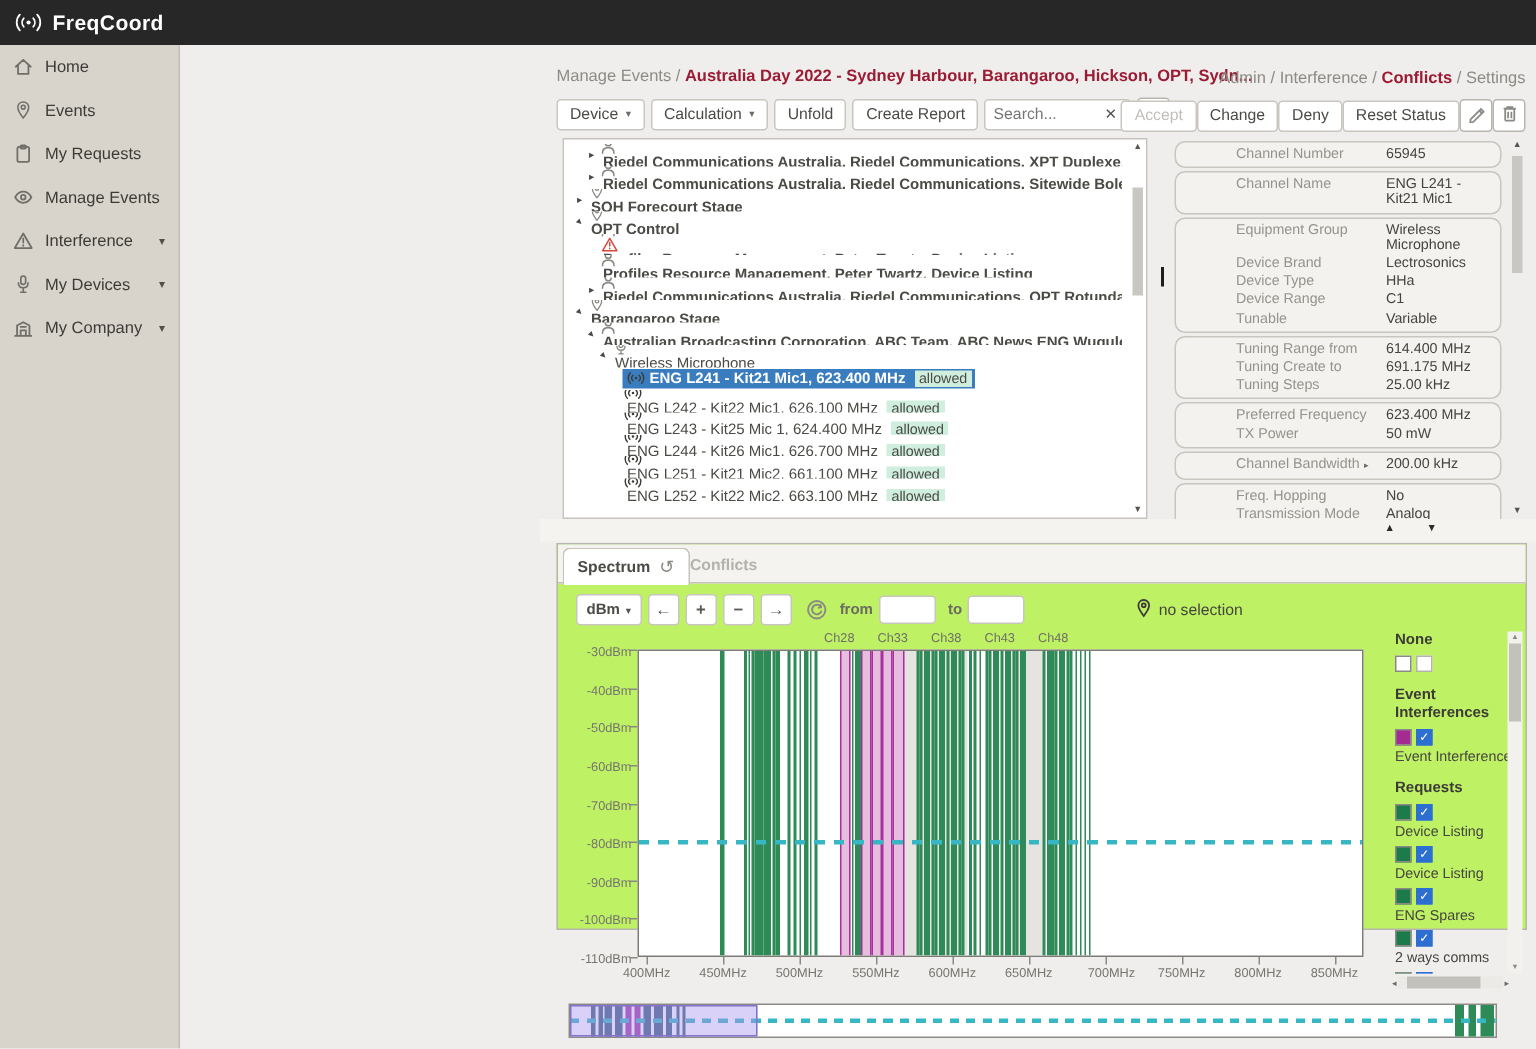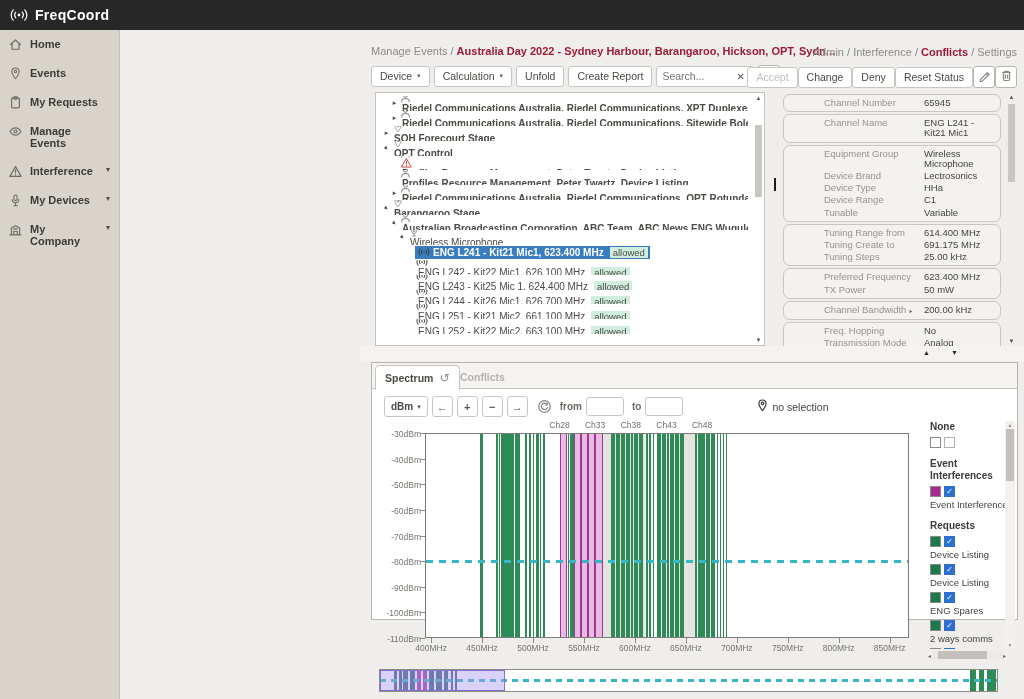--- a/index.html
+++ b/index.html
@@ -6,21 +6,21 @@
 html,body { width:1024px; height:699px; overflow:hidden; }
 body { font-family:"Liberation Sans","DejaVu Sans",sans-serif; background:#efeeec; position:relative; }
 
 
 .hdr { position:absolute; top:0; left:0; width:1024px; height:30px; background:#272727; display:flex; align-items:center; gap:7px; padding-left:10px; z-index:10; }
 .hdr .brand { color:#fff; font-size:14px; font-weight:bold; letter-spacing:.3px; }
 .hdr svg { display:block; }
 
 
 .sidebar { position:absolute; top:30px; left:0; width:120px; bottom:0; background:#d8d4cc; border-right:1px solid #c3bfb6; }
-.side-item { display:flex; align-items:flex-start; gap:8px; padding:8px 9px; font-size:11px; font-weight:bold; color:#3c3b37; }
+.side-item { display:flex; align-items:center; gap:8px; padding:8px 9px; font-size:11px; font-weight:normal; color:#3c3b37; }
 .side-item .sicon { width:13px; height:13px; flex:none; color:#6f6e68; }
 .side-item .caret { margin-left:auto; font-size:8px; color:#504f4a; }
 
 
 .main { position:absolute; left:120px; top:30px; right:0; bottom:0; background:#efeeec; }
 .breadcrumb { position:absolute; left:251px; top:15px; font-size:11px; color:#8d8b85; white-space:nowrap; }
 .breadcrumb .crumb-title { color:#9c1b34; font-weight:bold; }
 .topnav { position:absolute; right:7px; top:16px; font-size:11px; color:#8d8b85; }
 .topnav .active { color:#9c1b34; font-weight:bold; }
 
@@ -63,21 +63,21 @@
 .drow { display:flex; font-size:9.5px; line-height:10.2px; padding:1px 8px; }
 .dlabel { width:100px; flex:none; color:#96938c;margin-left:32px; }
 .dvalue { color:#45443f; }
 .dcaret { font-size:6px; color:#6b6a64; margin-left:3px; }
 .edit-mini { display:inline-flex; width:11px; height:11px; border:1px solid #b9b6b0; border-radius:2px; align-items:center; justify-content:center; color:#9a9892; margin-left:4px; background:#fff; }
 .detail-sb { position:absolute; left:886px; top:62px; width:11px; height:254px; }
 .detail-sb .sarr { position:absolute; left:0; width:11px; text-align:center; font-size:6px; color:#55544f; }
 .detail-sb .thumb { position:absolute; left:2px; width:7px; background:#c9c7c2; }
 
 
-.spec { position:absolute; left:251px; top:332px; width:647px; height:258px; background:#ffffff; border:1px solid #b8b5af; }
+.spec { position:absolute; left:251px; top:332px; width:647px; height:258px; background:#bef264; border:1px solid #b8b5af; }
 .tabsbar { position:absolute; left:0; top:0; right:0; height:26px; background:#f4f3f0; border-bottom:1px solid #c6c3bd; }
 .tab-active { position:absolute; left:3px; top:2px; height:25px; background:#fff; border:1px solid #c6c3bd; border-bottom:none; border-radius:5px 5px 0 0; display:flex; align-items:center; gap:6px; padding:0 9px; font-size:10.5px; font-weight:bold; color:#4b4a45; z-index:2; }
 .tab-active .undo { font-size:12px; font-weight:normal; color:#8a8983; }
 .tab-inactive { position:absolute; left:80px; top:6px; font-size:10.5px; font-weight:bold; color:#b5b2ab; padding:2px 8px; }
 
 .spec-tb { position:absolute; left:12px; top:33px; display:flex; align-items:center; gap:4px; }
 .chip { display:flex; align-items:center; gap:4px; border:1px solid #c9c6c0; border-radius:3px; height:21px; padding:0 6px; font-size:10px; font-weight:bold; color:#4b4a45; background:#fff; }
 .chip .bcaret { font-size:7px; color:#55544f; }
 .sq { width:21px; height:21px; border:1px solid #c9c6c0; border-radius:3px; background:#fff; color:#5a5953; font-weight:bold; font-size:11px; display:flex; align-items:center; justify-content:center; }
 .reset-circ { margin-left:5px; color:#8a8983; display:flex; }
@@ -594,21 +594,21 @@
         <div class="xlab" style="left: 90.0611px;">450MHz</div>
         <div class="xtick" style="left: 110.061px;"></div>
         <div class="xlab" style="left: 141.008px;">500MHz</div>
         <div class="xtick" style="left: 161.008px;"></div>
         <div class="xlab" style="left: 191.956px;">550MHz</div>
         <div class="xtick" style="left: 211.956px;"></div>
         <div class="xlab" style="left: 242.903px;">600MHz</div>
         <div class="xtick" style="left: 262.903px;"></div>
         <div class="xlab" style="left: 293.851px;">650MHz</div>
         <div class="xtick" style="left: 313.851px;"></div>
-        <div class="xlab" style="left: 344.798px;">700MHz</div>
+        <div class="xlab" style="left: 344.798px; text-align: right;">700MHz</div>
         <div class="xtick" style="left: 364.798px;"></div>
         <div class="xlab" style="left: 395.745px;">750MHz</div>
         <div class="xtick" style="left: 415.745px;"></div>
         <div class="xlab" style="left: 446.693px;">800MHz</div>
         <div class="xtick" style="left: 466.693px;"></div>
         <div class="xlab" style="left: 497.64px;">850MHz</div>
         <div class="xtick" style="left: 517.64px;"></div>
       </div>
     <div class="plot" id="plot">
         <div class="band gray" style="left: 36.6316%; width: 8.84211%;"></div>

